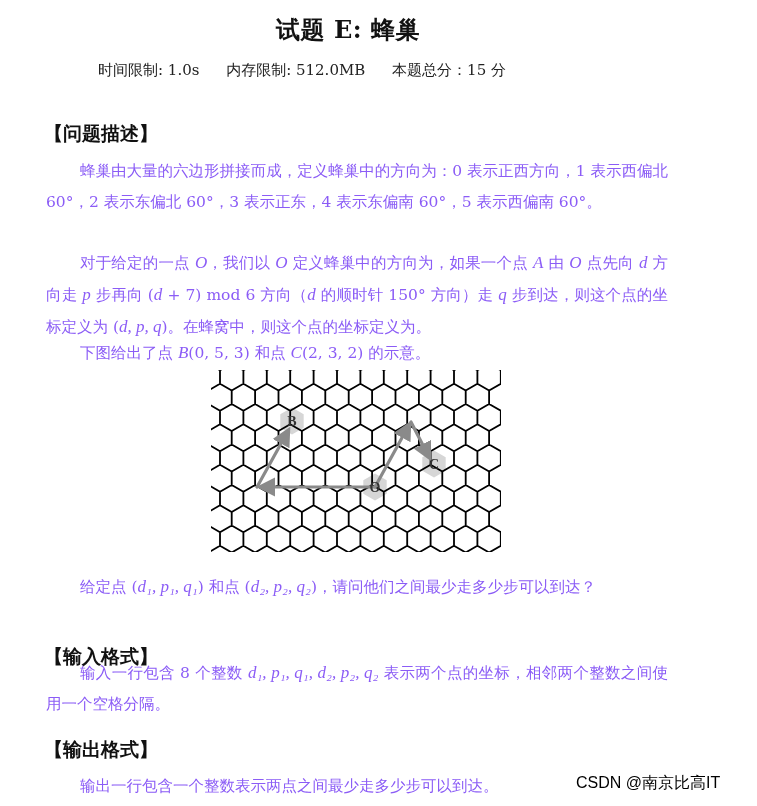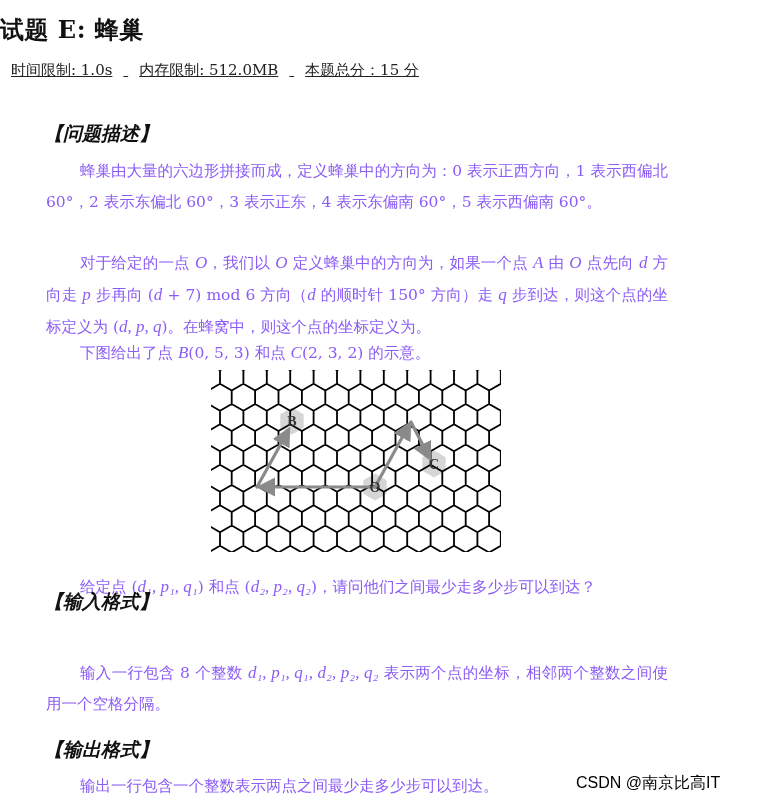--- a/index.html
+++ b/index.html
@@ -3,32 +3,31 @@
 <meta charset="utf-8">
 <style>
   html, body { margin: 0; padding: 0; background: #ffffff; }
   body {
     width: 757px; height: 806px; position: relative; overflow: hidden;
     font-family: "DejaVu Serif", "Liberation Serif", serif;
     color: #111;
   }
   .abs { position: absolute; white-space: nowrap; }
   .title {
-    left: 0; width: 608px; top: 14px; 
-    font-size: 24px; font-weight: bold; letter-spacing: 0.5px;
+    left: 0; width: 608px; top: 14px; text-align: center;
+    font-size: 24px; font-weight: bold; letter-spacing: 0.5px; padding-left: 44px;
   }
   .meta {
-    left: 0; width: 604px; top: 61px; 
-    font-size: 15px; color: #222; text-decoration: underline;
+    left: 0; width: 604px; top: 61px; text-align: center;
+    font-size: 15px; color: #222;
   }
   .meta span { margin: 0 11px; }
   .section {
     left: 44px; font-size: 19px; font-weight: bold;
     font-family: "DejaVu Sans", "Liberation Sans", sans-serif;
-    font-style: italic;
   }
   .para {
     left: 46px; width: 622px; font-size: 15.5px; line-height: 31px;
     white-space: normal; text-align: justify; color: #8b5cf6;
   }
   .para p { margin: 0; }
   .indent { text-indent: 34px; }
   i { font-family: "Liberation Serif", "DejaVu Serif", serif; font-style: italic; font-size: 17px; }
   .watermark {
     left: 576px; top: 773px; font-size: 16px; color: #000000;
@@ -88,21 +87,21 @@
       <text x="87" y="61" text-anchor="middle" font-size="14" font-weight="bold" font-family="&quot;Liberation Serif&quot;, &quot;DejaVu Serif&quot;, serif" fill="#333">B</text>
       <text x="170" y="127" text-anchor="middle" font-size="14" font-weight="bold" font-family="&quot;Liberation Serif&quot;, &quot;DejaVu Serif&quot;, serif" fill="#333">O</text>
       <text x="229" y="104" text-anchor="middle" font-size="14" font-weight="bold" font-family="&quot;Liberation Serif&quot;, &quot;DejaVu Serif&quot;, serif" fill="#333">C</text>
     </g>
 </svg>
 
 <div class="abs para" style="top:571px;">
   <p class="indent"><span>给定点 (</span><i>d₁, p₁, q₁</i><span>) 和点 (</span><i>d₂, p₂, q₂</i><span>)，请问他们之间最少走多少步可以到达？</span></p>
 </div>
 
-<div class="abs section" style="top:589px;">【输入格式】</div>
+<div class="abs section" style="top:644px;">【输入格式】</div>
 
 <div class="abs para" style="top:657px;">
   <p class="indent"><span>输入一行包含 8 个整数 </span><i>d₁, p₁, q₁, d₂, p₂, q₂</i><span> 表示两个点的坐标，相邻两个整数之间使用一个空格分隔。</span></p>
 </div>
 
 <div class="abs section" style="top:737px;">【输出格式】</div>
 
 <div class="abs para" style="top:771px; width:540px;">
   <p class="indent">输出一行包含一个整数表示两点之间最少走多少步可以到达。</p>
 </div>

